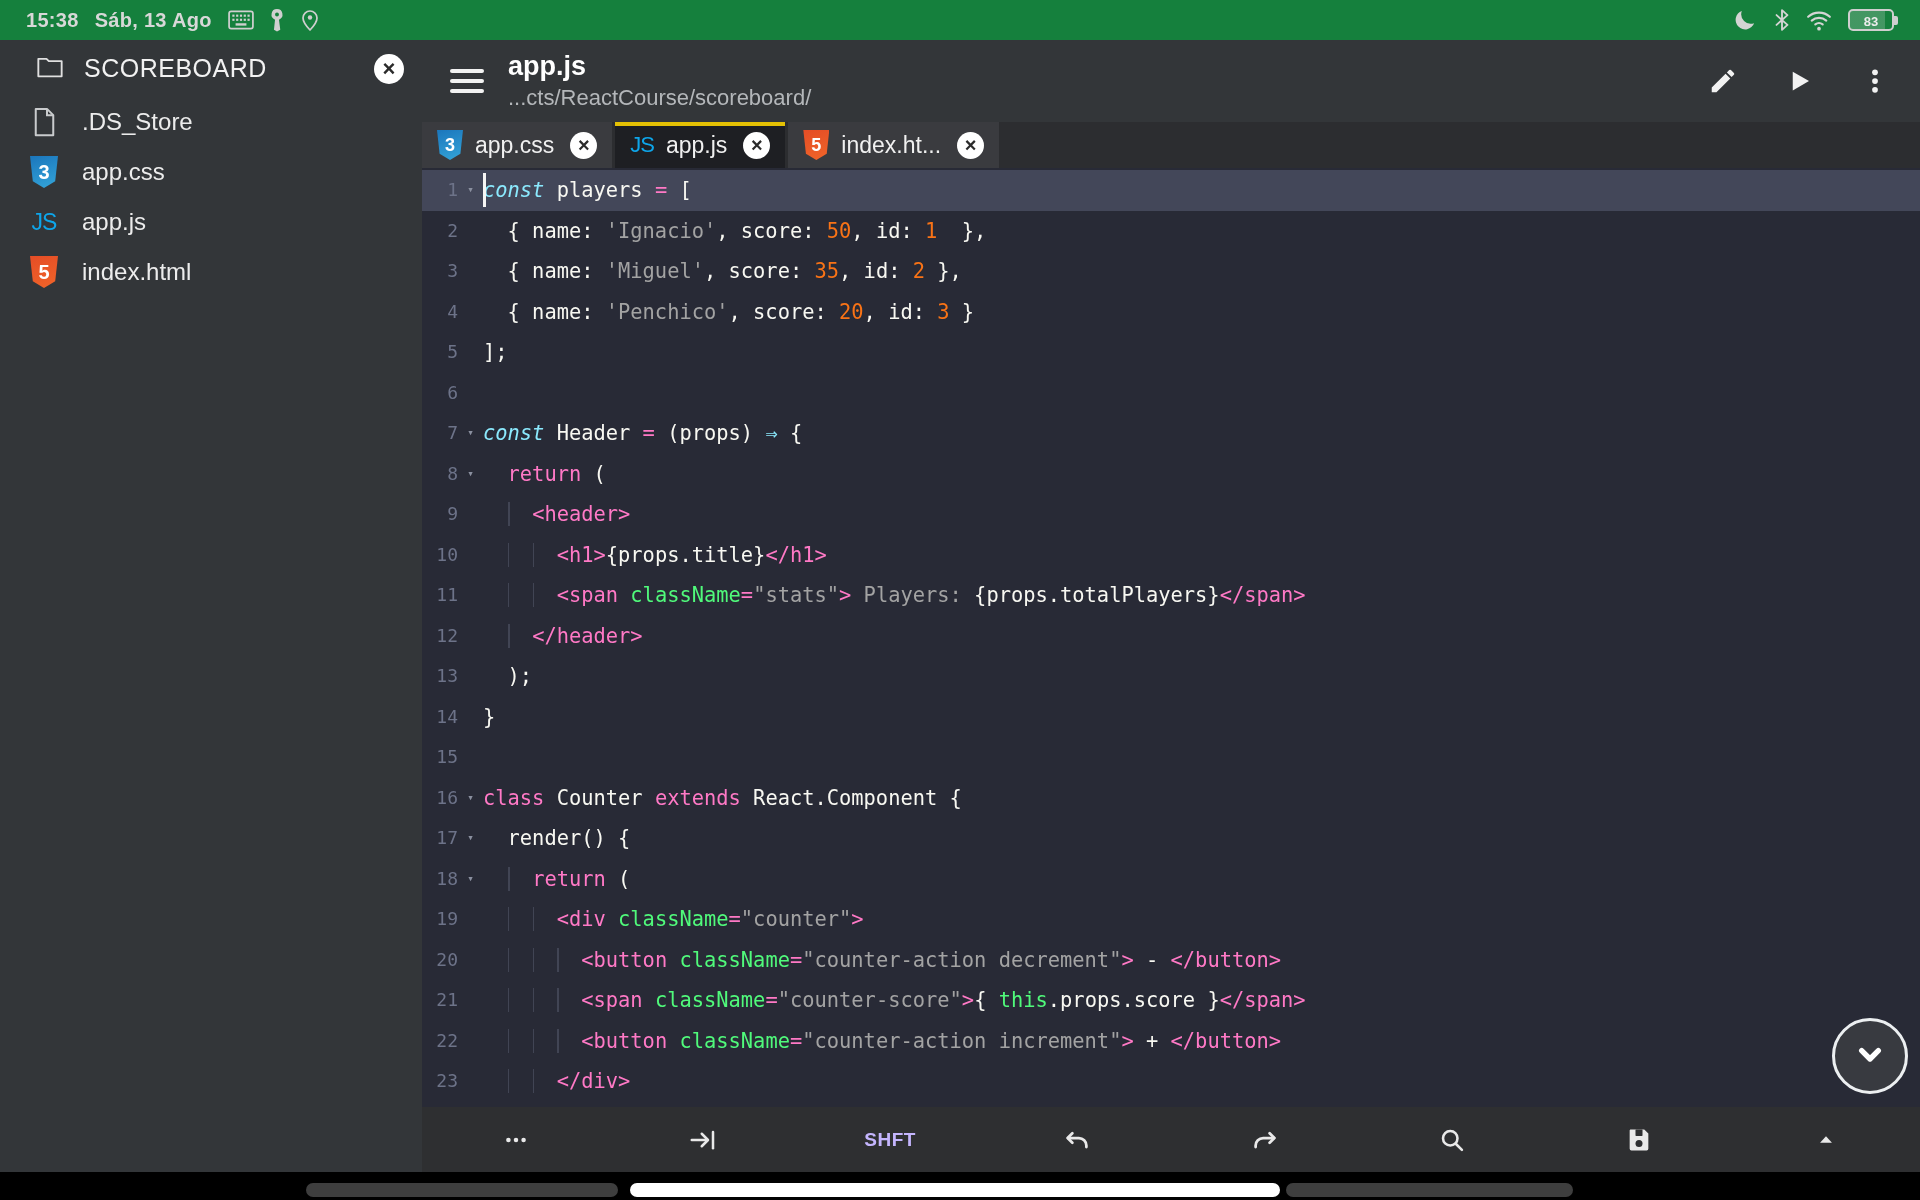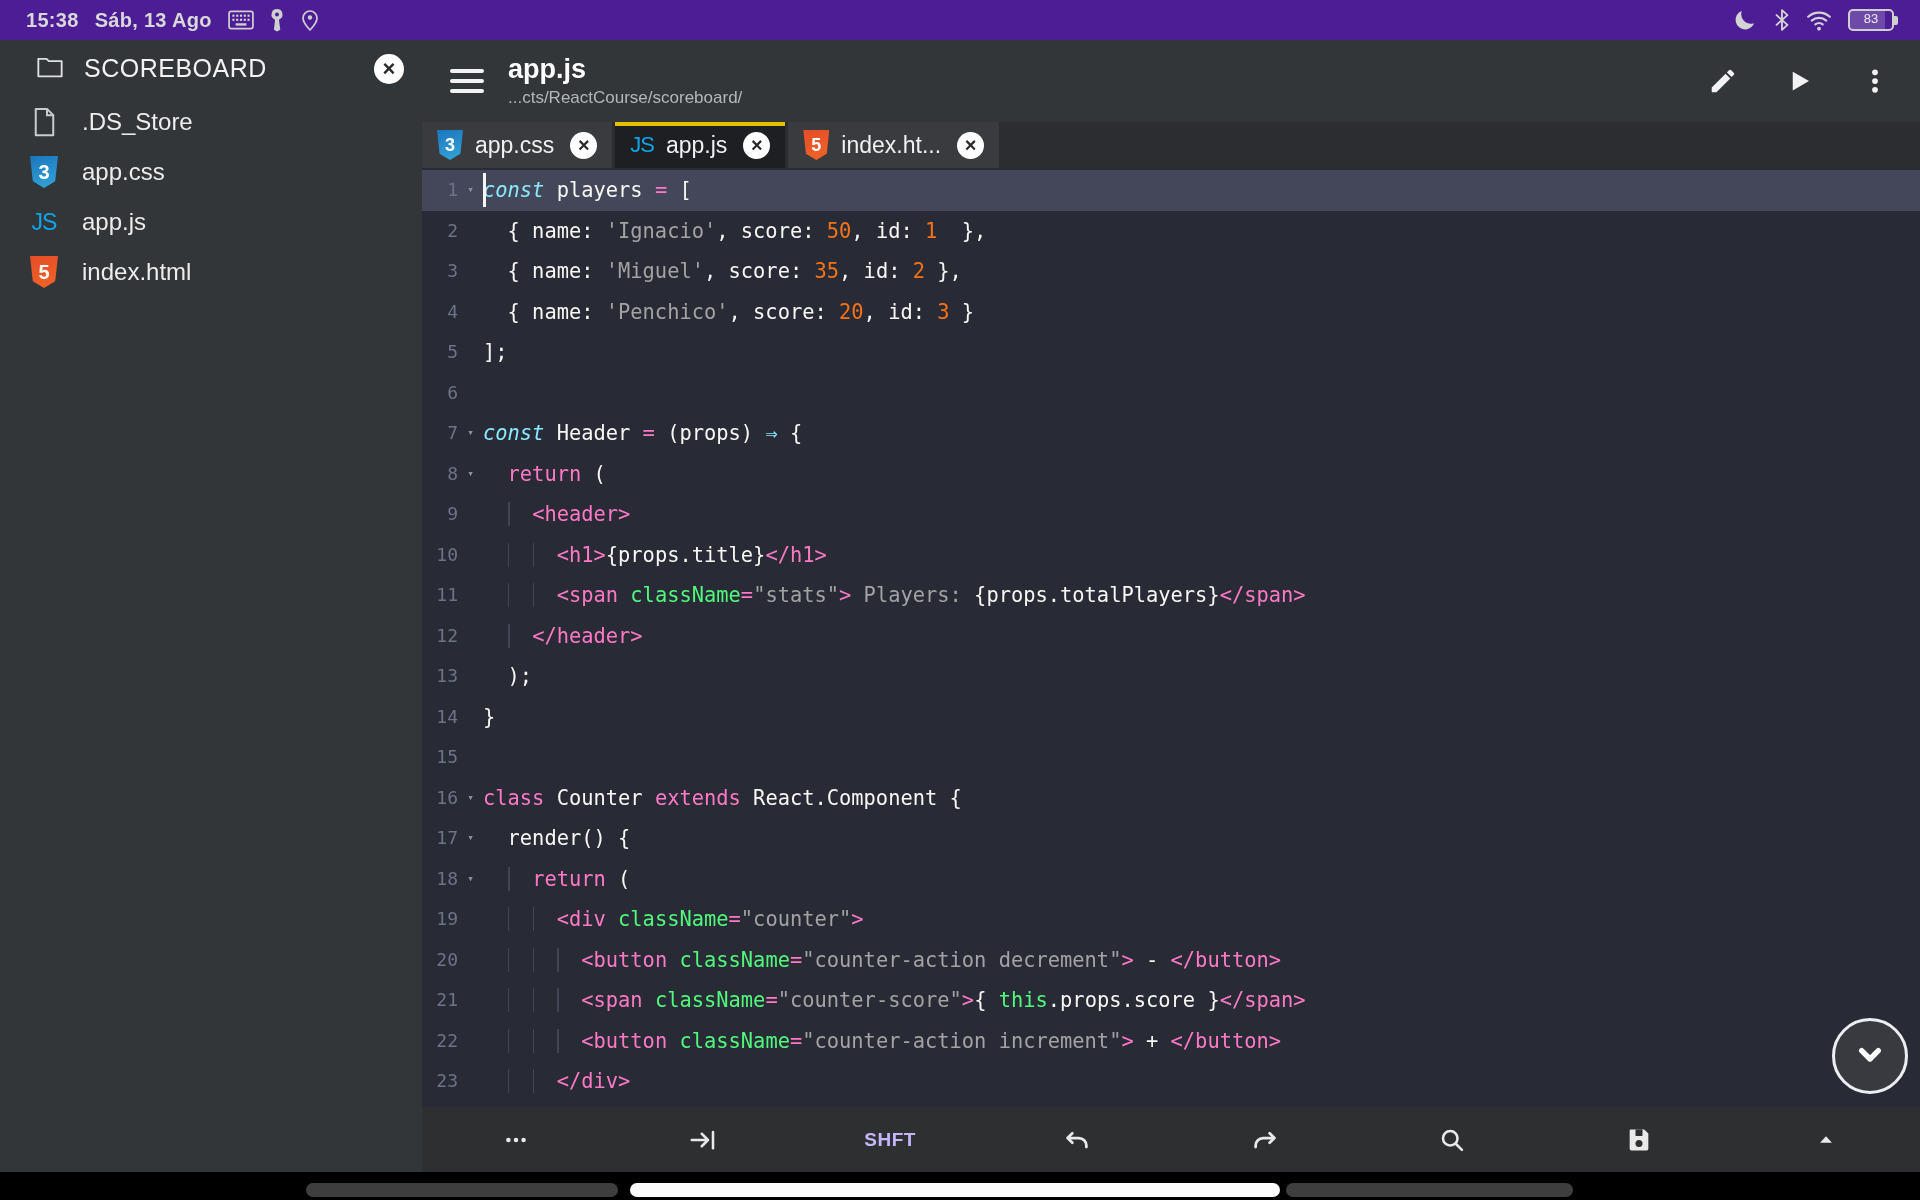--- a/index.html
+++ b/index.html
@@ -1,25 +1,25 @@
 <!DOCTYPE html>
 <html><head>
 <meta charset="utf-8">
 <style>
   * { margin:0; padding:0; box-sizing:border-box; }
   html,body { width:1920px; height:1200px; overflow:hidden; background:#000; font-family:"Liberation Sans", sans-serif; }
 
   
-  .statusbar { position:absolute; left:0; top:0; width:1920px; height:40px; background:#4c1d95;
+  .statusbar { position:absolute; left:0; top:0; width:1920px; height:40px; background:#15803d;
     display:flex; justify-content:space-between; align-items:center; padding:0 26px; color:#d8d8d8; }
   .sb-group { display:flex; align-items:center; gap:16px; }
   .sb-time, .sb-date { font-size:20px; font-weight:600; letter-spacing:.3px; }
   .sb-group svg { display:block; }
   .batt { position:relative; width:46px; height:22px; border:2px solid #cfcfcf; border-radius:5px;
-    display:flex; align-items:flex-start; justify-content:center; font-size:13px; font-weight:normal; color:#ececec;
+    display:flex; align-items:flex-end; justify-content:center; font-size:13px; font-weight:bold; color:#ececec;
     background:linear-gradient(to right, rgba(232,232,232,.22) 0 83%, transparent 83%); }
   .batt::after { content:''; position:absolute; right:-6px; top:5px; width:4px; height:9px; background:#cfcfcf; border-radius:0 2px 2px 0; }
 
   
   .sidebar { position:absolute; left:0; top:40px; width:422px; height:1132px; background:#333639; }
   .sb-header { height:57px; display:flex; align-items:center; padding:0 18px 0 36px; }
   .sb-title { flex:1; margin-left:20px; font-size:25px; color:#f2f2f2; letter-spacing:.5px; }
   .xbtn { width:30px; height:30px; border-radius:50%; background:#fff; color:#2b2b2b;
     display:flex; align-items:center; justify-content:center; font-size:22px; font-weight:bold; line-height:1; cursor:pointer; }
   .file-list { list-style:none; }
@@ -34,21 +34,21 @@
   .tab .badge { width:26px; height:30px; font-size:18px; }
   .tab .jsword { font-size:22px; }
 
   
   .editor-pane { position:absolute; left:422px; top:40px; width:1498px; height:1132px; background:#282a36; }
   .ed-header { position:absolute; left:0; top:0; width:100%; height:82px; background:#333639; display:flex; align-items:center; }
   .hamburger { margin-left:28px; width:34px; display:flex; flex-direction:column; gap:6px; cursor:pointer; }
   .hamburger i { display:block; height:4px; border-radius:2px; background:#f2f2f2; }
   .ed-titles { margin-left:24px; }
   .ed-title { font-size:27px; font-weight:bold; color:#fff; }
-  .ed-path { margin-top:3px; font-size:17px; color:#b4b7ba; }
+  .ed-path { margin-top:3px; font-size:22px; color:#b4b7ba; }
   .ed-actions { margin-left:auto; margin-right:30px; display:flex; align-items:center; gap:46px; }
   .ed-actions > div { cursor:pointer; display:flex; }
 
   .tabbar { position:absolute; left:0; top:82px; width:100%; height:46px; background:#2c2d30; display:flex; }
   .tab { display:flex; align-items:center; padding:0 15px; background:#3a3b3f; margin-right:3px; cursor:pointer; }
   .tab.active { background:#1e1f23; box-shadow:inset 0 4px 0 #e5c104; }
   .tab-label { margin:0 16px 0 12px; font-size:23px; color:#f0f0f0; }
   .tab .xbtn { width:27px; height:27px; font-size:20px; }
 
   

